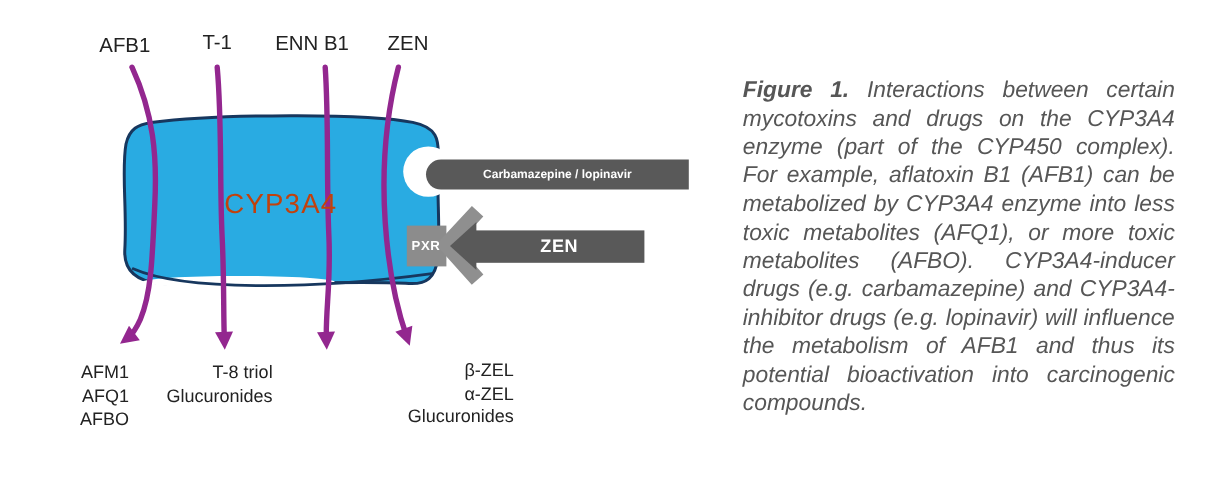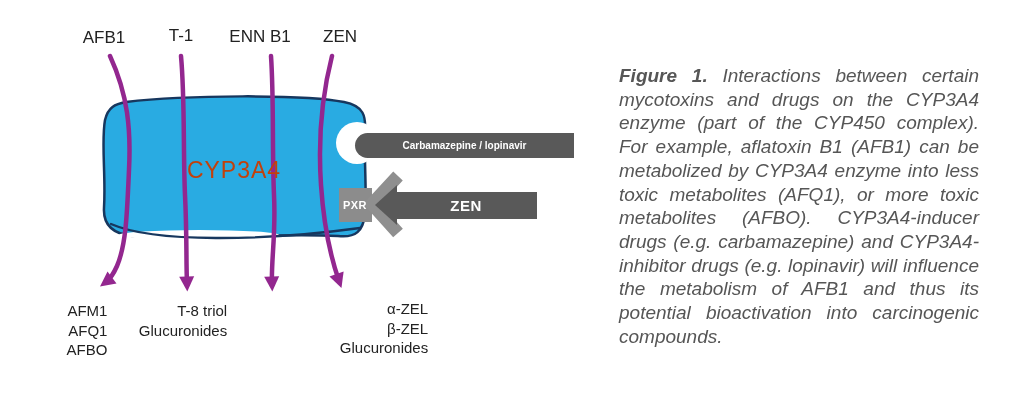--- a/index.html
+++ b/index.html
@@ -100,22 +100,22 @@
   <div class="metab-group g1">
     <span class="metab-line">AFM1</span>
     <span class="metab-line">AFQ1</span>
     <span class="metab-line">AFBO</span>
   </div>
   <div class="metab-group g2">
     <span class="metab-line">T-8 triol</span>
     <span class="metab-line">Glucuronides</span>
   </div>
   <div class="metab-group g4">
+    <span class="metab-line">β-ZEL</span>
     <span class="metab-line">α-ZEL</span>
-    <span class="metab-line">β-ZEL</span>
     <span class="metab-line">Glucuronides</span>
   </div>
 </div>
 
 <div class="caption">
   <span class="fig-label">Figure 1.</span>
   <span>Interactions between certain mycotoxins and drugs on the CYP3A4 enzyme (part of the CYP450 complex). For example, aflatoxin B1 (AFB1) can be metabolized by CYP3A4 enzyme into less toxic metabolites (AFQ1), or more toxic metabolites (AFBO). CYP3A4-inducer drugs (e.g. carbamazepine) and CYP3A4-inhibitor drugs (e.g. lopinavir) will influence the metabolism of AFB1 and thus its potential bioactivation into carcinogenic compounds.</span>
 </div>
 
 </body></html>

